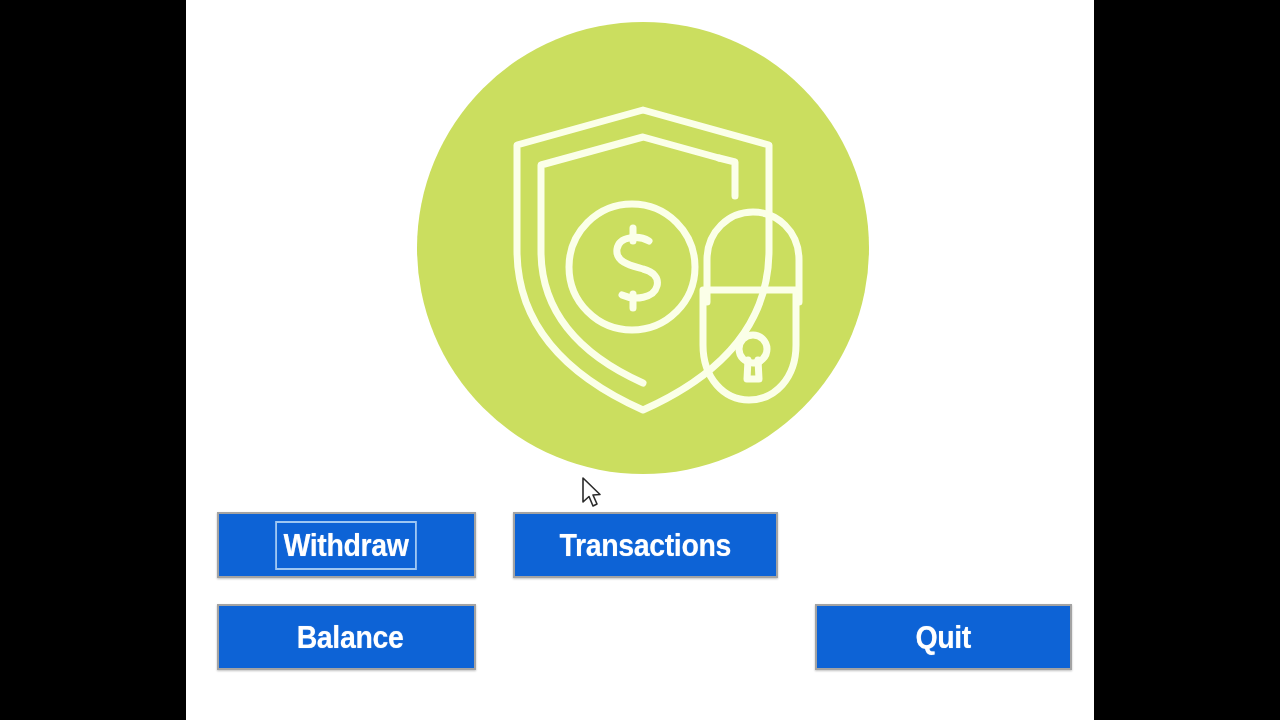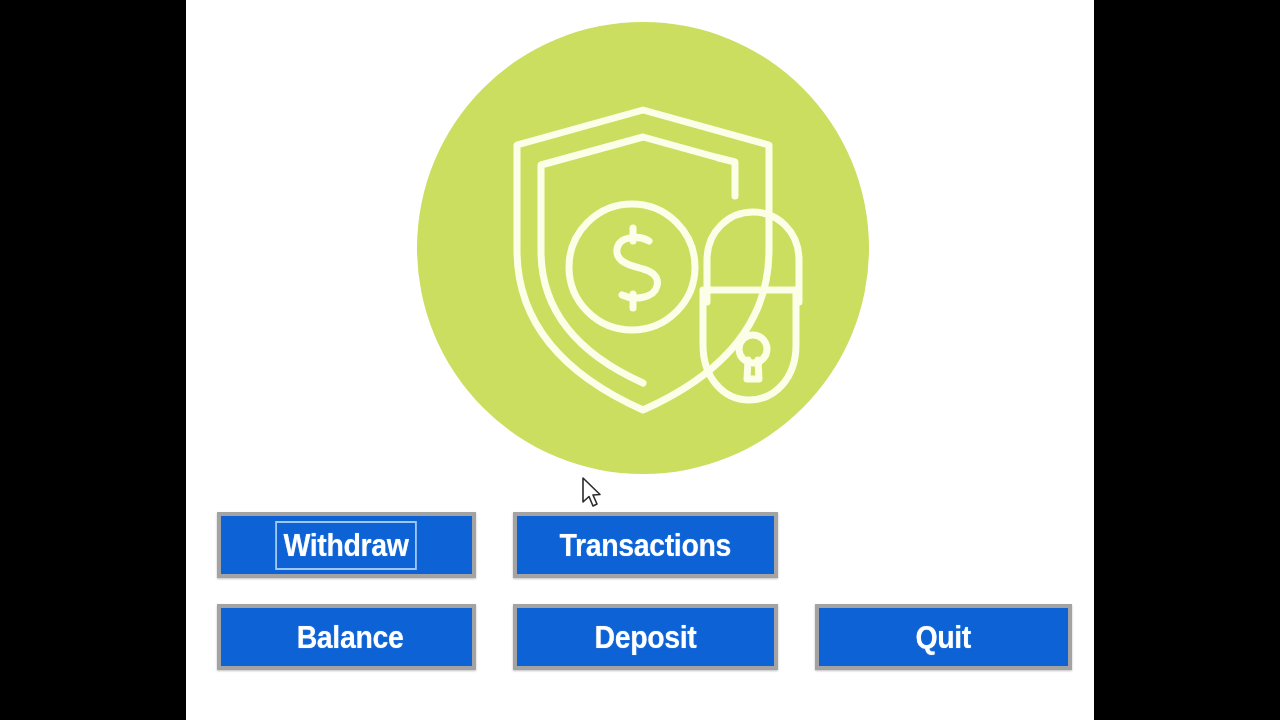--- a/index.html
+++ b/index.html
@@ -80,21 +80,21 @@
     top: 512px;
     width: 855px;
     display: grid;
     grid-template-columns: 259px 1fr 265px 1fr 257px;
     grid-template-rows: 66px 26px 66px;
     grid-auto-flow: row;
   }
 
   .atm-button {
     background: #0d63d6;
-    border: 4px solid #a3a3a3;
+    border: 2px solid #a3a3a3;
     box-sizing: border-box;
     display: flex;
     align-items: center;
     justify-content: center;
     cursor: pointer;
     padding: 0;
     font-family: "Liberation Sans", sans-serif;
     box-shadow: 0 1px 2px rgba(0,0,0,0.25);
   }
   .atm-button .btn-label {
@@ -188,23 +188,20 @@
 
       <button class="atm-button" id="btn-transactions">
         <span class="btn-label">Transactions</span>
       </button>
 
 
       <button class="atm-button" id="btn-balance">
         <span class="btn-label">Balance</span>
       </button>
 
-      <button class="atm-button" id="btn-deposit">
-        <span class="btn-label">Deposit</span>
-      </button>
 
       <button class="atm-button" id="btn-quit">
         <span class="btn-label">Quit</span>
       </button>
 
     </div>
 
     <div id="mouse-cursor">
       <svg viewBox="0 0 22 34" xmlns="http://www.w3.org/2000/svg">
         <path d="M2 1 L2 25 L8 19.5 L12 29 L16 27 L12 18 L19 17.5 Z" fill="#ffffff" stroke="#2b2b2b" stroke-width="1.6" stroke-linejoin="round"></path>

